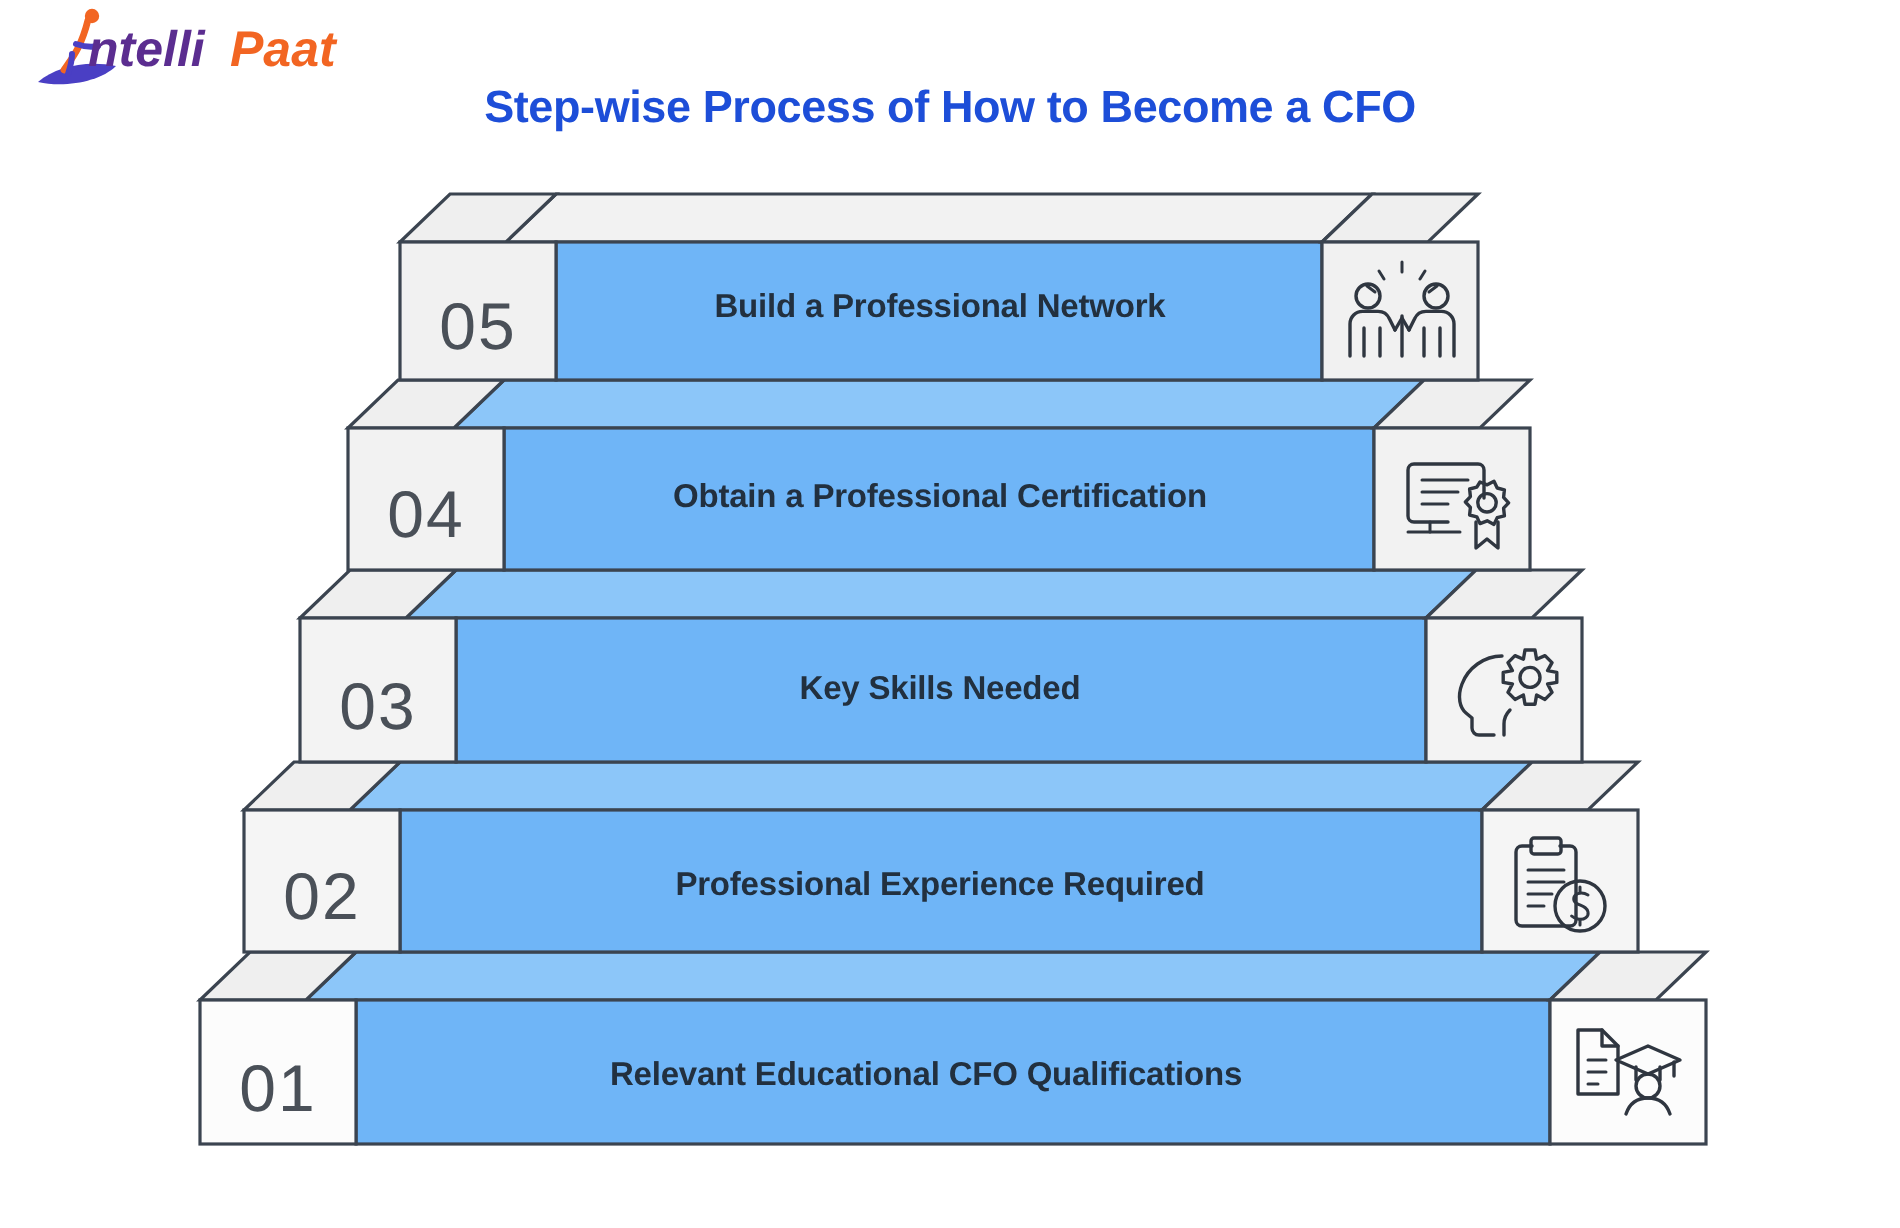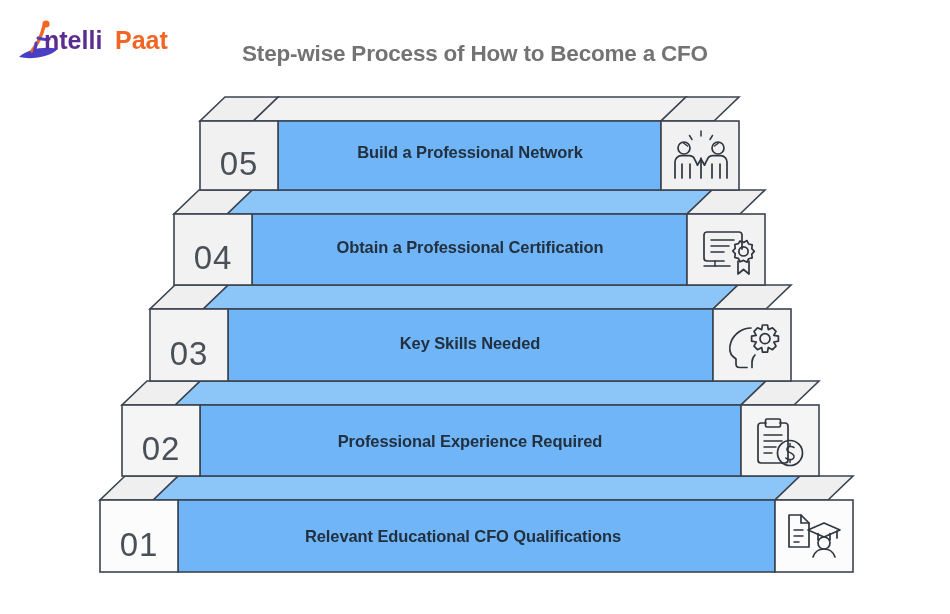--- a/index.html
+++ b/index.html
@@ -14,37 +14,38 @@
     position: relative;
     overflow: hidden;
     font-family: "Liberation Sans", "DejaVu Sans", sans-serif;
     color: #2b3442;
   }
 
   
   #brand-logo {
     position: absolute;
     left: 14px;
-    top: 16px;
+    top: 0;
     width: 160px;
     height: 46px;
+    font-style: italic;
   }
   #brand-logo svg { display: block; }
 
   
   #page-title {
     position: absolute;
     left: 0;
     top: 41px;
     width: 950px;
     text-align: center;
     font-size: 22.5px;
     font-weight: bold;
     letter-spacing: -0.2px;
-    color: #737373;
+    color: #1d4ed8;
   }
 
   
   #stairs-diagram {
     position: absolute;
     left: 0;
     top: 88px;
     width: 950px;
     height: 512px;
   }

